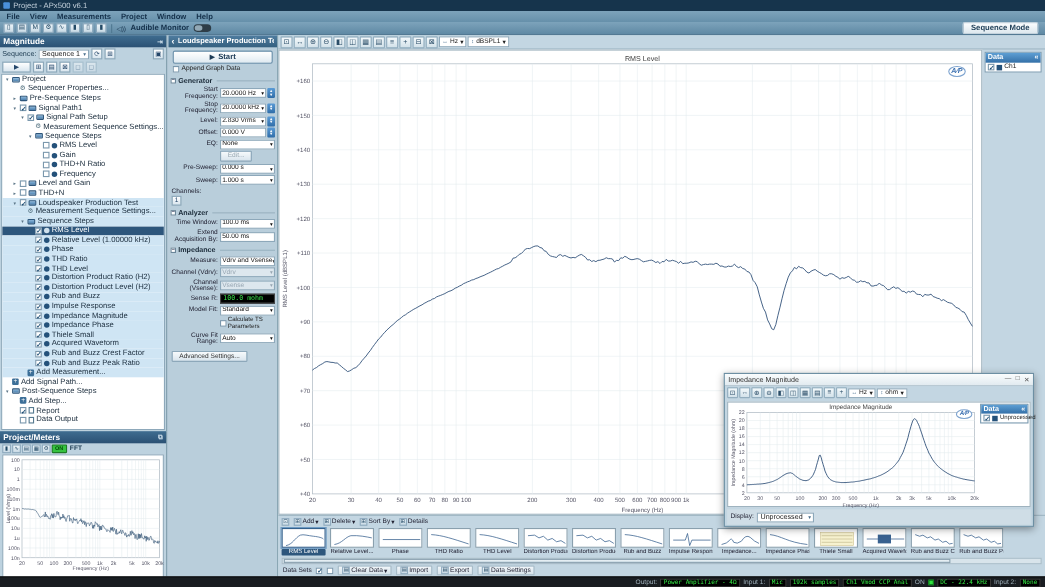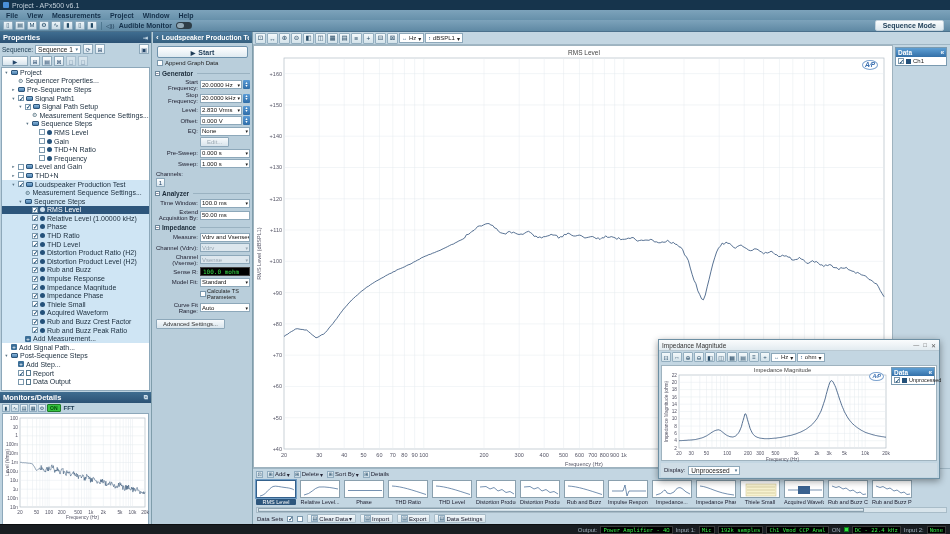--- a/index.html
+++ b/index.html
@@ -219,21 +219,21 @@
       </span>
     <span class="tb-sep"></span>
     <span style="font-size:6px;">◁))</span>
     <span class="am-label">Audible Monitor</span>
     <span class="toggle"></span>
     <span class="seq-mode">Sequence Mode</span>
   </div>
 
   <div class="navigator">
     <div class="panel-header">
-      <span>Properties</span>
+      <span>Magnitude</span>
       <span class="ph-ico">⇥</span>
     </div>
     <div class="seq-row">
       <span>Sequence:</span>
       <span class="combo" style="width:46px;">
         <span>Sequence 1</span>
           <span class="arr">▾</span>
       </span>
       <span class="sm-btn">⟳</span>
       <span class="sm-btn">⊞</span>
@@ -457,21 +457,21 @@
           <span class="exp"></span>
           <span class="cb"></span>
           <span class="t-doc"></span>
           <span>Data Output</span>
         </div>
       </div>
   </div>
 
   <div class="monitors">
     <div class="panel-header">
-      <span>Monitors/Details</span>
+      <span>Project/Meters</span>
       <span class="ph-ico">⧉</span>
     </div>
     <div class="mon-toolbar" id="mon-icons">
         <span class="mon-btn">▮</span>
         <span class="mon-btn">∿</span>
         <span class="mon-btn">▤</span>
         <span class="mon-btn">▦</span>
         <span class="mon-btn">⚙</span>
         <span class="mon-on">ON</span>
         <span class="mon-tab">FFT</span>

